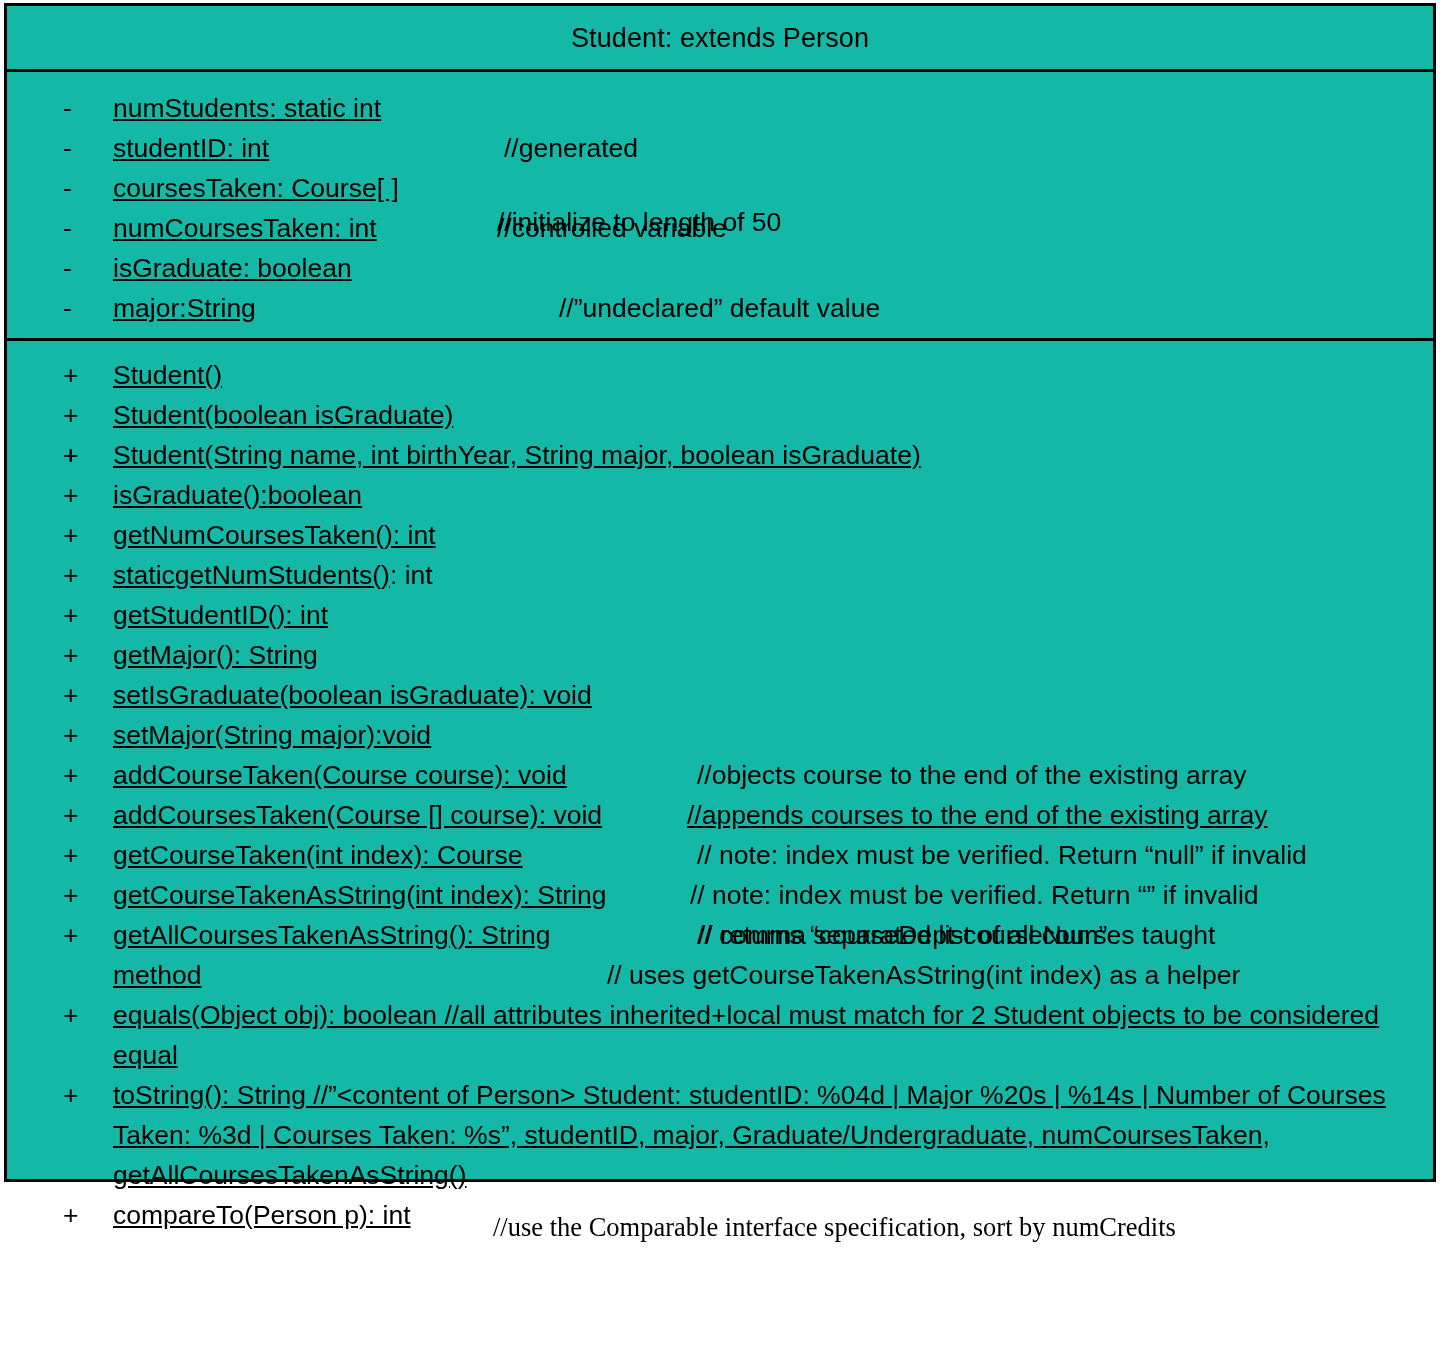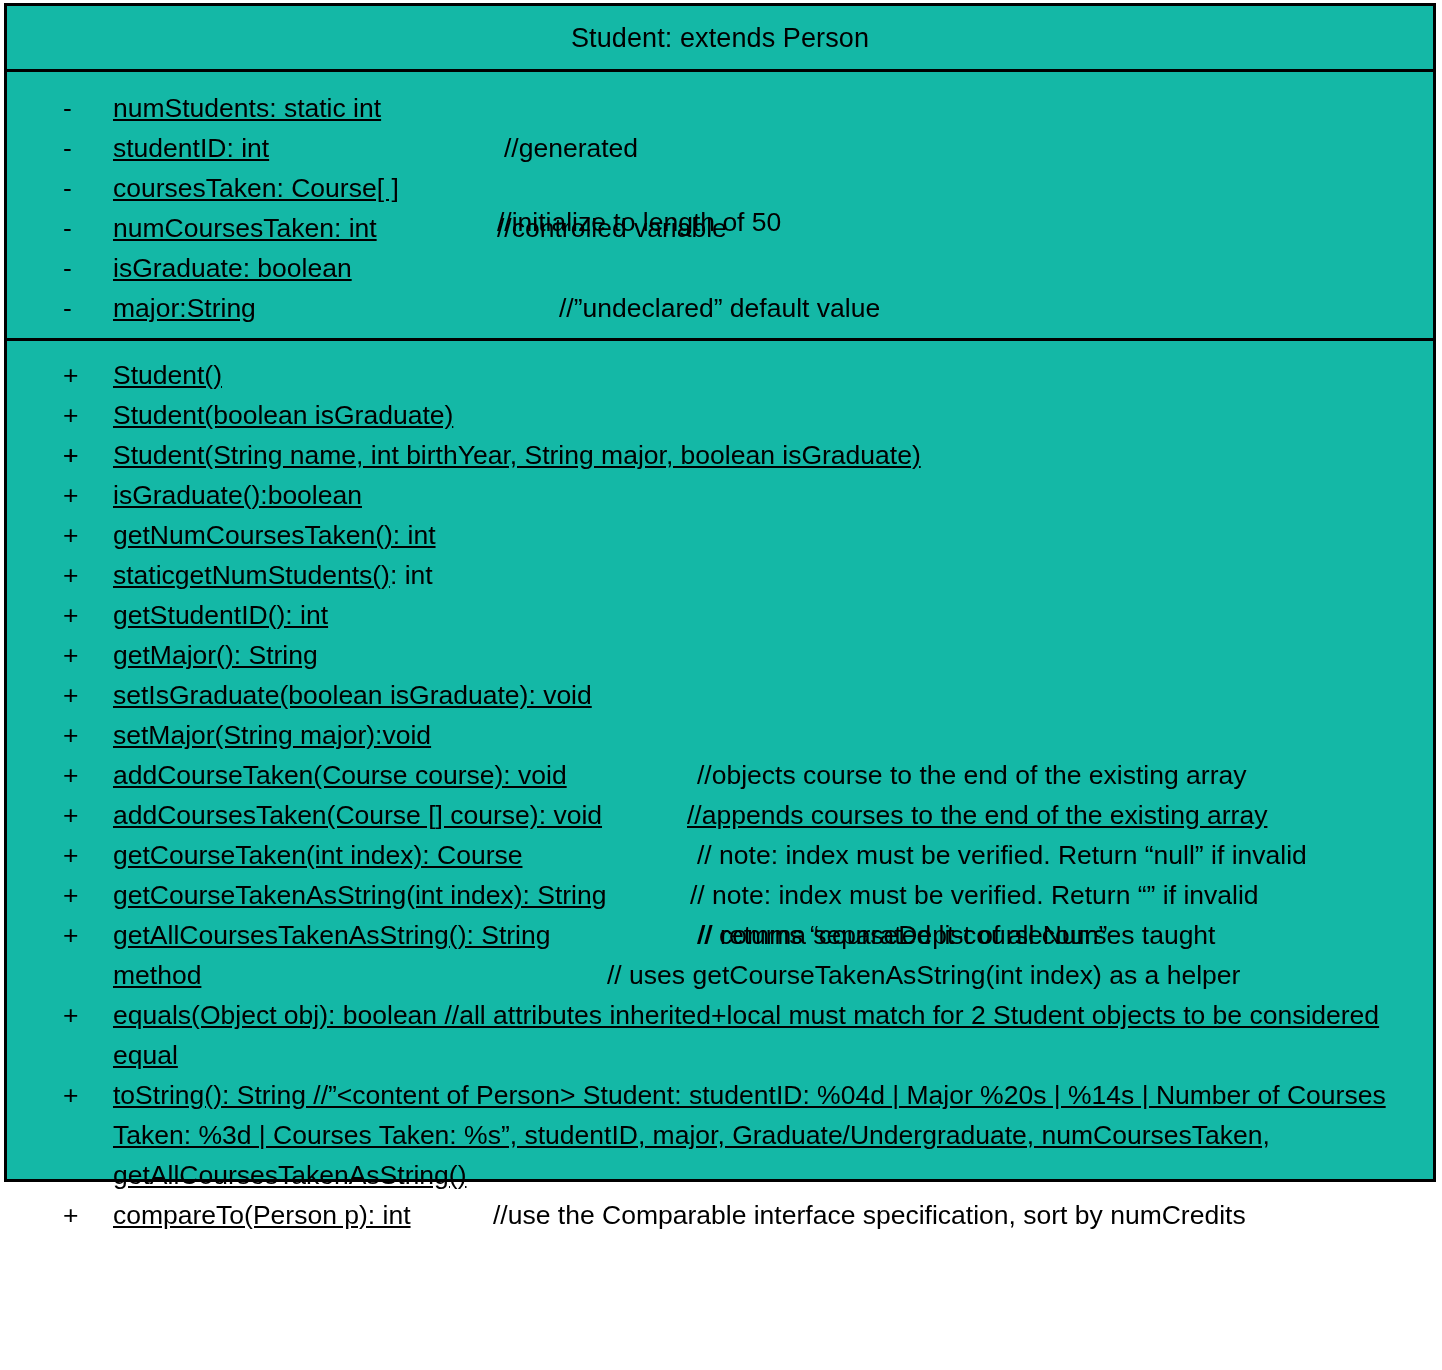--- a/index.html
+++ b/index.html
@@ -249,18 +249,18 @@
     </div>
 
     <div class="member-row wrapping">
       <span class="marker">+</span>
       <span class="member-name">toString(): String        //”&lt;content of Person&gt; Student: studentID: %04d | Major %20s | %14s | Number of Courses Taken: %3d | Courses Taken: %s”, studentID, major, Graduate/Undergraduate, numCoursesTaken, getAllCoursesTakenAsString()</span>
     </div>
 
     <div class="member-row" style="padding-left: 106px;">
       <span class="marker">+</span>
       <span class="member-name">compareTo(Person p): int</span>
-      <span class="member-comment" style="position: absolute; left: 486px; top: 0px;">//use the Comparable interface specification, sort by numCredits</span>
+      <span class="member-comment" style="position: absolute; left: 486px; top: 12px; font-family: Liberation Serif, serif;">//use the Comparable interface specification, sort by numCredits</span>
     </div>
 
   </div>
 
 </div>
 
 </body></html>

